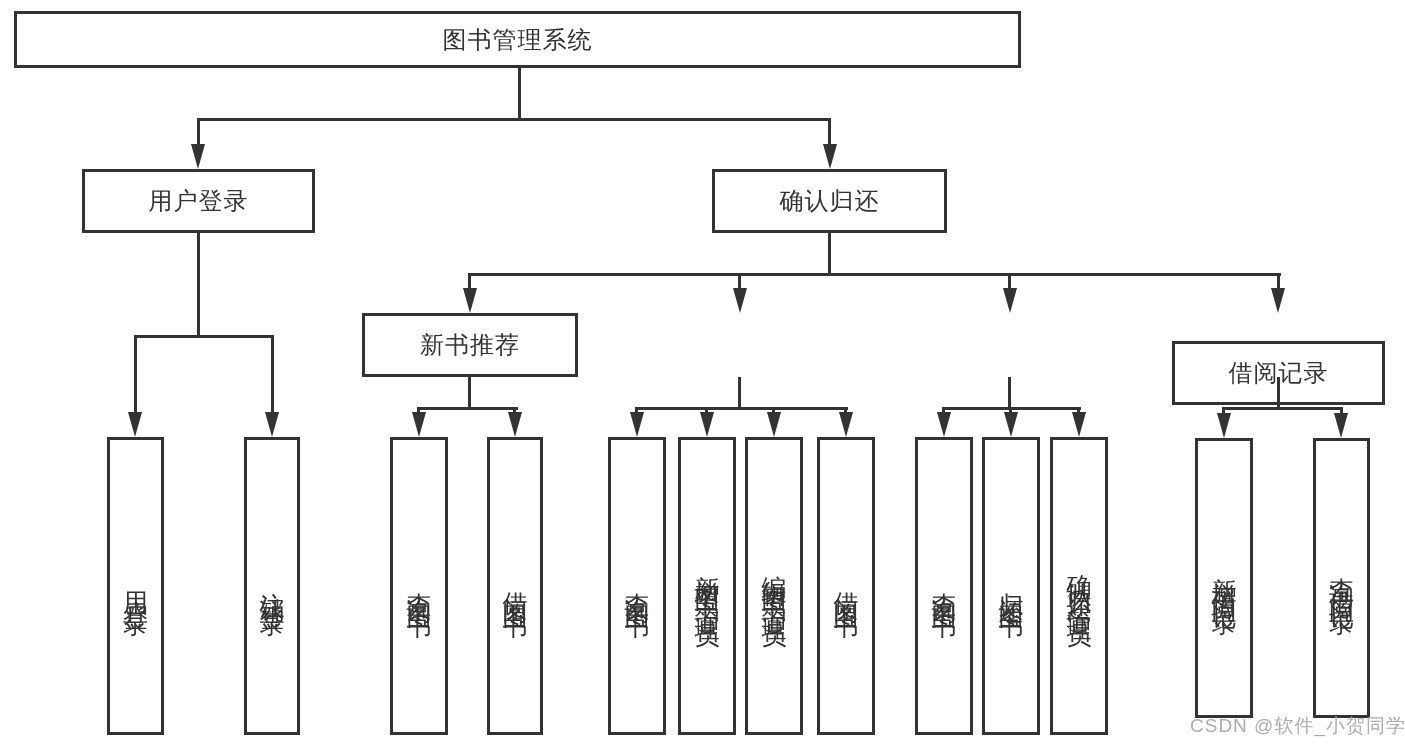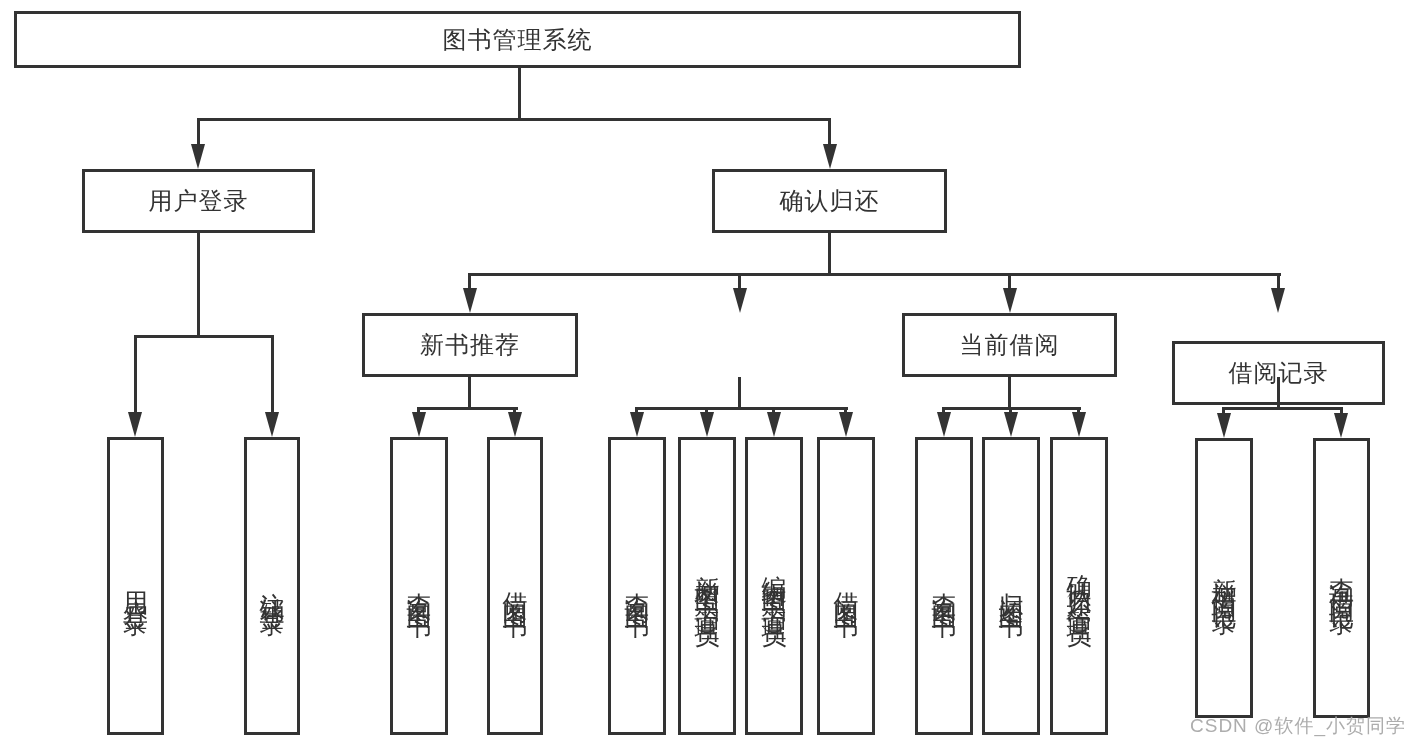--- a/index.html
+++ b/index.html
@@ -39,23 +39,20 @@
 
   <div class="box" style="left:82px;top:169px;width:233px;height:64px;">
     <span>用户登录</span>
   </div>
   <div class="box" style="left:712px;top:169px;width:235px;height:64px;">
     <span>确认归还</span>
   </div>
 
   <div class="box" style="left:362px;top:313px;width:216px;height:64px;text-align:center;">
     <span>新书推荐</span>
-  </div>
-  <div class="box" style="left:902px;top:313px;width:215px;height:64px;">
-    <span>当前借阅</span>
   </div>
   <div class="box" style="left:1172px;top:313px;width:213px;height:64px;margin-top:28px;">
     <span>借阅记录</span>
   </div>
 
   <div class="box vbox" style="left:107px;top:437px;width:57px;height:298px;">
     <span class="vtext">用户登录</span>
   </div>
   <div class="box vbox" style="left:244px;top:437px;width:56px;height:298px;">
     <span class="vtext">注销登录</span>

